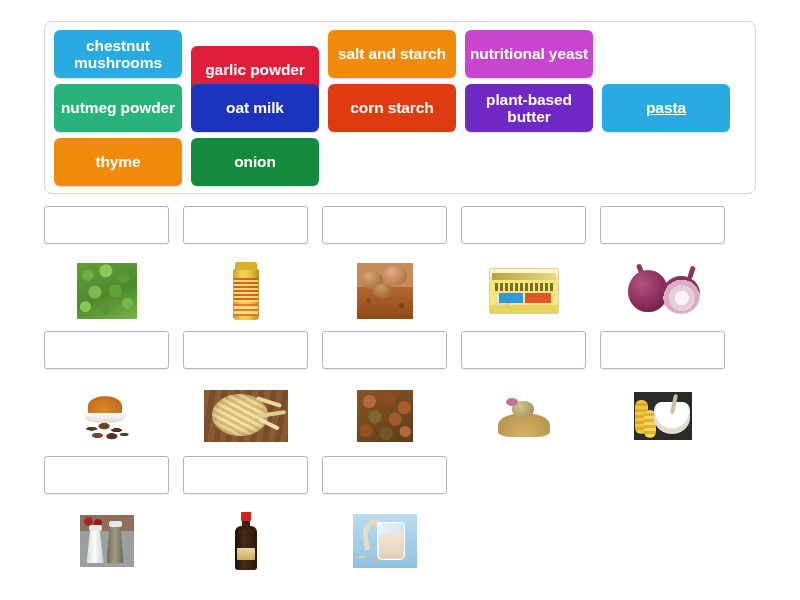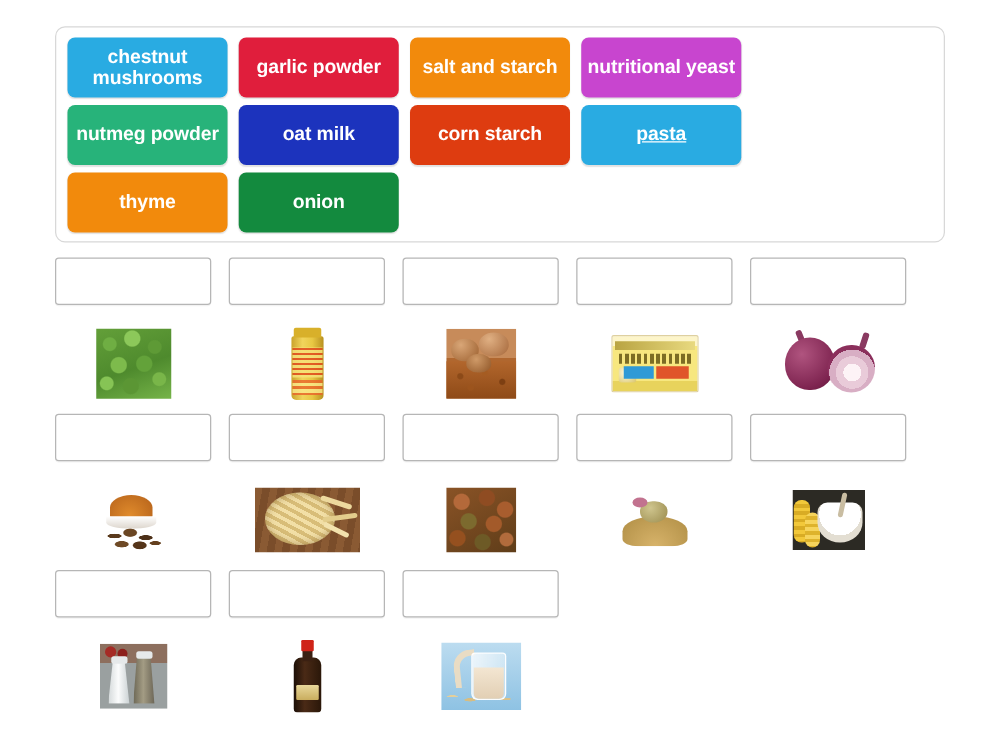--- a/index.html
+++ b/index.html
@@ -391,40 +391,43 @@
 <body>
 
 <div id="app">
 
   <div class="tile-tray">
 
     <div class="tile-row">
       <div class="tile" style="background: rgb(41, 171, 226);">
         <span>chestnut mushrooms</span>
       </div>
-      <div class="tile" style="background: rgb(224, 30, 60);">
+      <div class="tile" style="background: rgb(224, 30, 60); margin-top: 16px;">
         <span>garlic powder</span>
       </div>
       <div class="tile" style="background: rgb(242, 138, 12);">
         <span>salt and starch</span>
       </div>
       <div class="tile" style="background: rgb(200, 69, 207);">
         <span>nutritional yeast</span>
       </div>
     </div>
 
     <div class="tile-row">
       <div class="tile" style="background: rgb(39, 179, 122);">
         <span>nutmeg powder</span>
       </div>
       <div class="tile" style="background: rgb(28, 51, 189);">
         <span>oat milk</span>
       </div>
       <div class="tile" style="background: rgb(222, 60, 16);">
         <span>corn starch</span>
+      </div>
+      <div class="tile" style="background: rgb(111, 40, 196);">
+        <span>plant-based butter</span>
       </div>
       <div class="tile" style="background: rgb(41, 171, 226); text-decoration: underline;">
         <span>pasta</span>
       </div>
     </div>
 
     <div class="tile-row">
       <div class="tile" style="background: rgb(242, 138, 12); align-items: center;">
         <span>thyme</span>
       </div>

